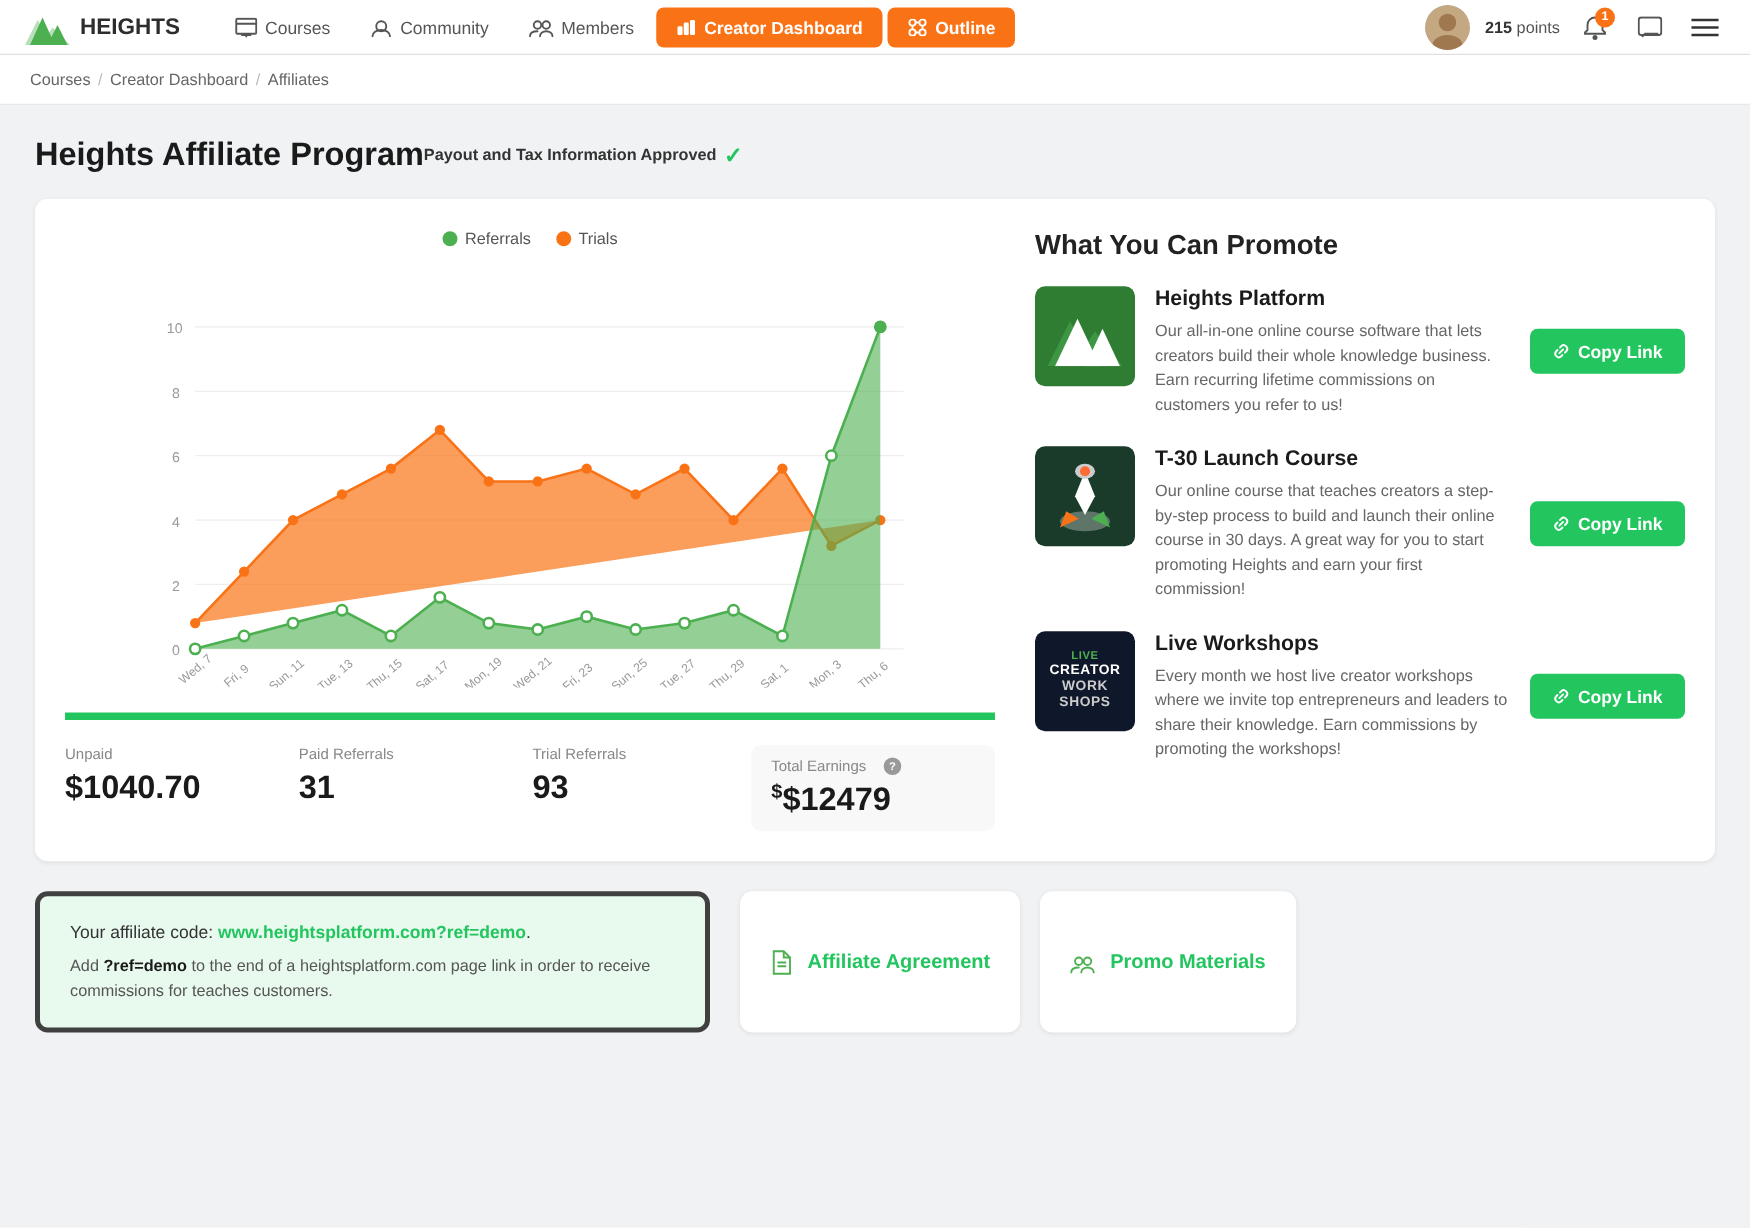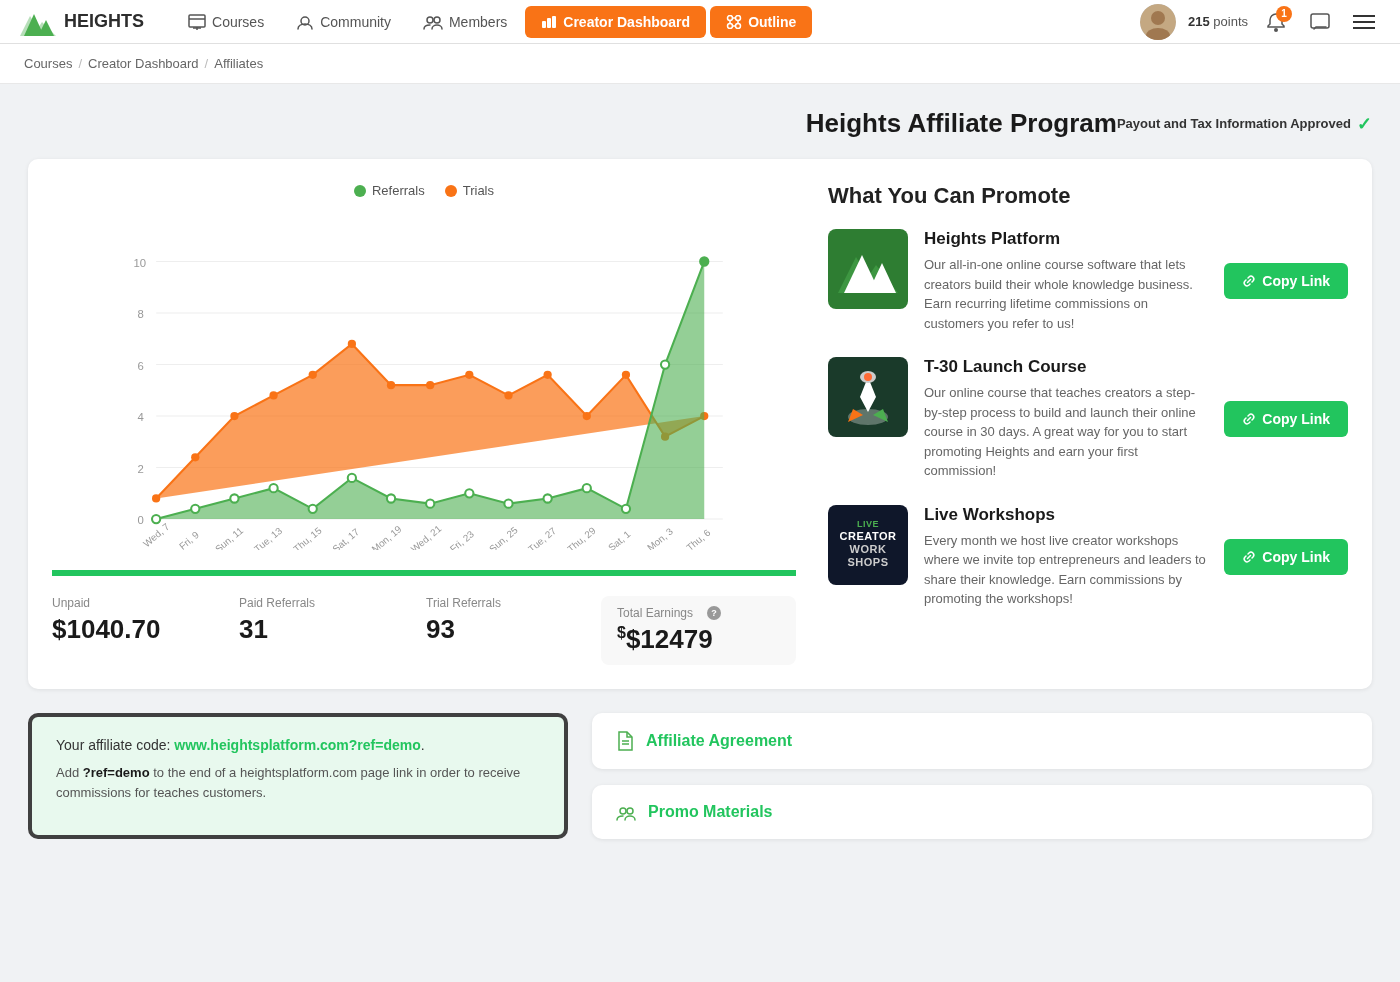--- a/index.html
+++ b/index.html
@@ -22,21 +22,21 @@
     .notif-badge { position: absolute; top: 0; right: 0; background: #f97316; color: white; font-size: 10px; width: 16px; height: 16px; border-radius: 50%; display: flex; align-items: center; justify-content: center; font-weight: 700; }
     .menu-btn { width: 32px; height: 32px; display: flex; align-items: center; justify-content: center; cursor: pointer; }
 
     
     .breadcrumb { background: white; padding: 12px 24px; border-bottom: 1px solid #e8e8e8; display: flex; align-items: center; gap: 6px; font-size: 13px; color: #888; }
     .breadcrumb-item { color: #666; cursor: pointer; }
     .breadcrumb-sep { color: #bbb; }
 
     
     .page { padding: 24px 28px; max-width: 1400px; }
-    .page-header { display: flex; align-items: center; justify-content: flex-end; margin-bottom: 20px; }
+    .page-header { display: flex; align-items: center; justify-content: flex-start; margin-bottom: 20px; }
     .page-title { font-size: 26px; font-weight: 800; color: #1a1a1a; }
     .approved-badge { display: flex; align-items: center; gap: 6px; font-size: 13px; font-weight: 600; color: #333; }
     .approved-check { color: #22c55e; font-size: 18px; }
 
     
     .main-card { background: white; border-radius: 10px; padding: 24px; margin-bottom: 24px; box-shadow: 0 1px 4px rgba(0,0,0,0.08); }
     .main-card-inner { display: flex; gap: 32px; }
 
     
     .chart-section { flex: 1; min-width: 0; }
@@ -64,21 +64,21 @@
     .promote-desc { font-size: 13px; color: #666; line-height: 1.5; }
     .copy-btn { display: flex; align-items: center; gap: 6px; background: #22c55e; color: white; border: none; border-radius: 6px; padding: 10px 18px; font-size: 14px; font-weight: 600; cursor: pointer; white-space: nowrap; align-self: center; }
 
     
     .bottom-row { display: flex; gap: 24px; }
     .affiliate-code-box { background: #e8f9ee; border: 4px solid #404040; border-radius: 10px; padding: 20px 24px; flex: 0 0 540px; }
     .affiliate-code-text { font-size: 14px; color: #333; margin-bottom: 10px; }
     .affiliate-link { color: #22c55e; font-weight: 600; text-decoration: none; }
     .affiliate-note { font-size: 13px; color: #555; line-height: 1.5; }
     .affiliate-note strong { color: #1a1a1a; }
-    .right-links { flex: 1; display: flex; flex-direction: column; gap: 16px; }
+    .right-links { flex: 1; display: flex; flex-direction: row; gap: 16px; }
     .link-card { background: white; border-radius: 10px; padding: 18px 24px; display: flex; align-items: center; gap: 12px; cursor: pointer; box-shadow: 0 1px 4px rgba(0,0,0,0.08); }
     .link-card-text { font-size: 16px; font-weight: 600; color: #22c55e; }
 
     
     .heights-logo-svg { width: 36px; height: 28px; }
   </style>
 </head>
 <body>
 
 <div class="header">

